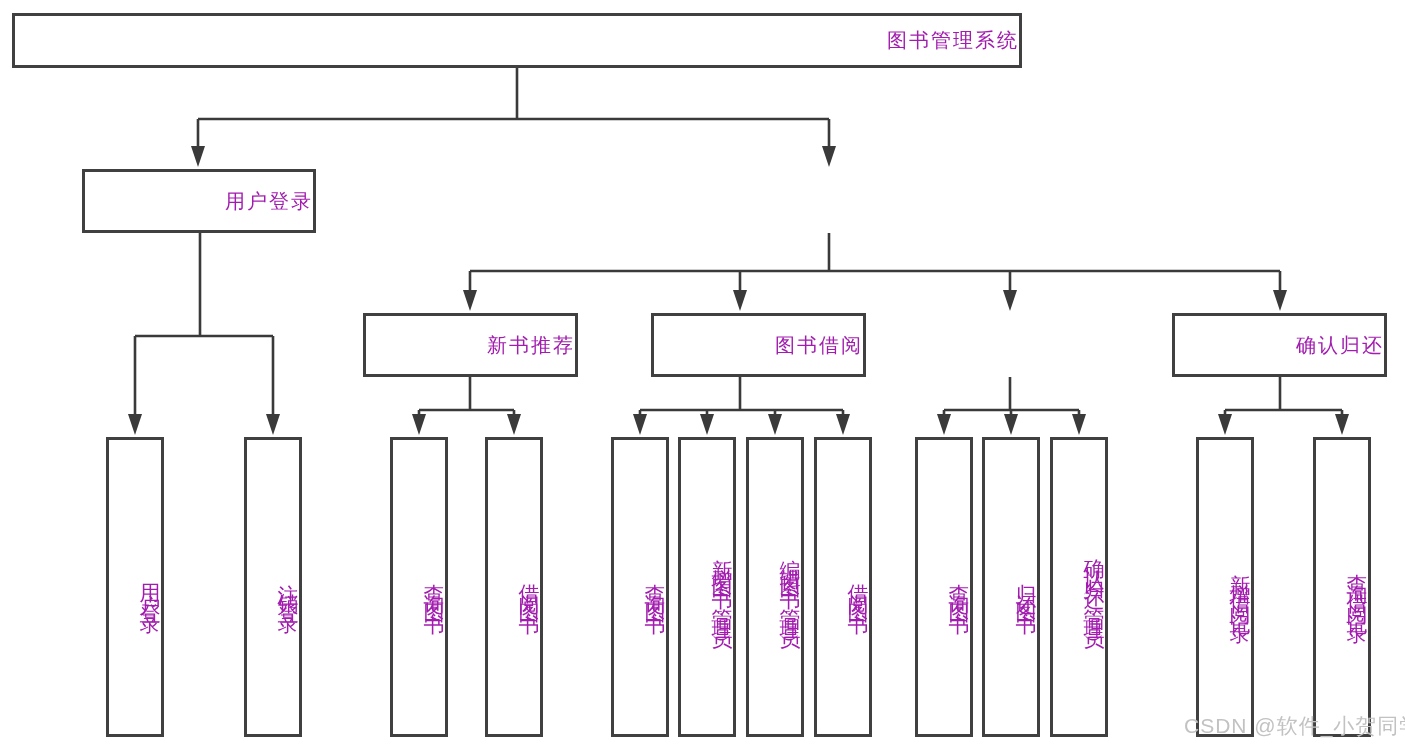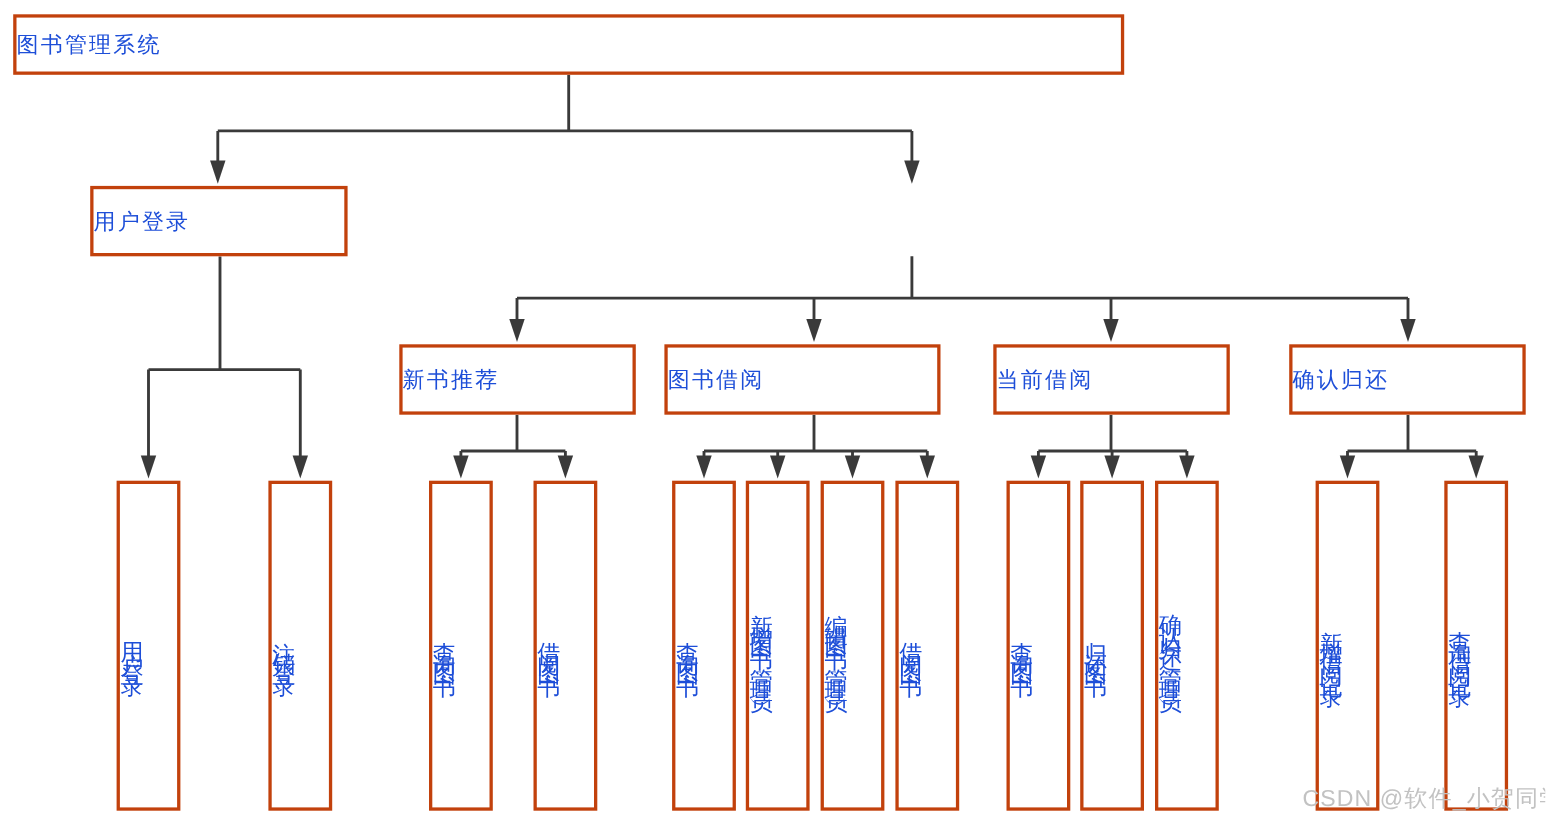--- a/index.html
+++ b/index.html
@@ -7,26 +7,26 @@
     position:relative;
     width:1405px;height:747px;
     background:#ffffff;
     font-family:"Liberation Sans", sans-serif;
     overflow:hidden;
   }
   .wires{position:absolute;left:0;top:0;z-index:1;}
   .node{
     position:absolute;
     box-sizing:border-box;
-    border:3px solid #c2410c;
+    border:3px solid #404040;
     background:#ffffff;
     display:flex;
     align-items:center;
-    justify-content:flex-start;
-    color:#1d4ed8;
+    justify-content:flex-end;
+    color:#a21caf;
     z-index:2;
   }
   .node span{
     font-size:20px;
     letter-spacing:2px;
     white-space:nowrap;
   }
   .node.vertical span{
     writing-mode:vertical-rl;
     text-orientation:mixed;
@@ -96,25 +96,22 @@
     <span>图书管理系统</span>
   </div>
 
   <div class="node" style="left:82px;top:169px;width:234px;height:64px;">
     <span>用户登录</span>
   </div>
 
   <div class="node" style="left:363px;top:313px;width:215px;height:64px;">
     <span>新书推荐</span>
   </div>
-  <div class="node" style="left:604px;top:313px;width:251px;height:64px;">
+  <div class="node" style="left:651px;top:313px;width:215px;height:64px;">
     <span>图书借阅</span>
-  </div>
-  <div class="node" style="left:903px;top:313px;width:215px;height:64px;">
-    <span>当前借阅</span>
   </div>
   <div class="node" style="left:1172px;top:313px;width:215px;height:64px;">
     <span>确认归还</span>
   </div>
 
   <div class="node vertical" style="left:106px;top:437px;width:58px;height:300px;">
     <span>用户登录</span>
   </div>
   <div class="node vertical" style="left:244px;top:437px;width:58px;height:300px;">
     <span>注销登录</span>

